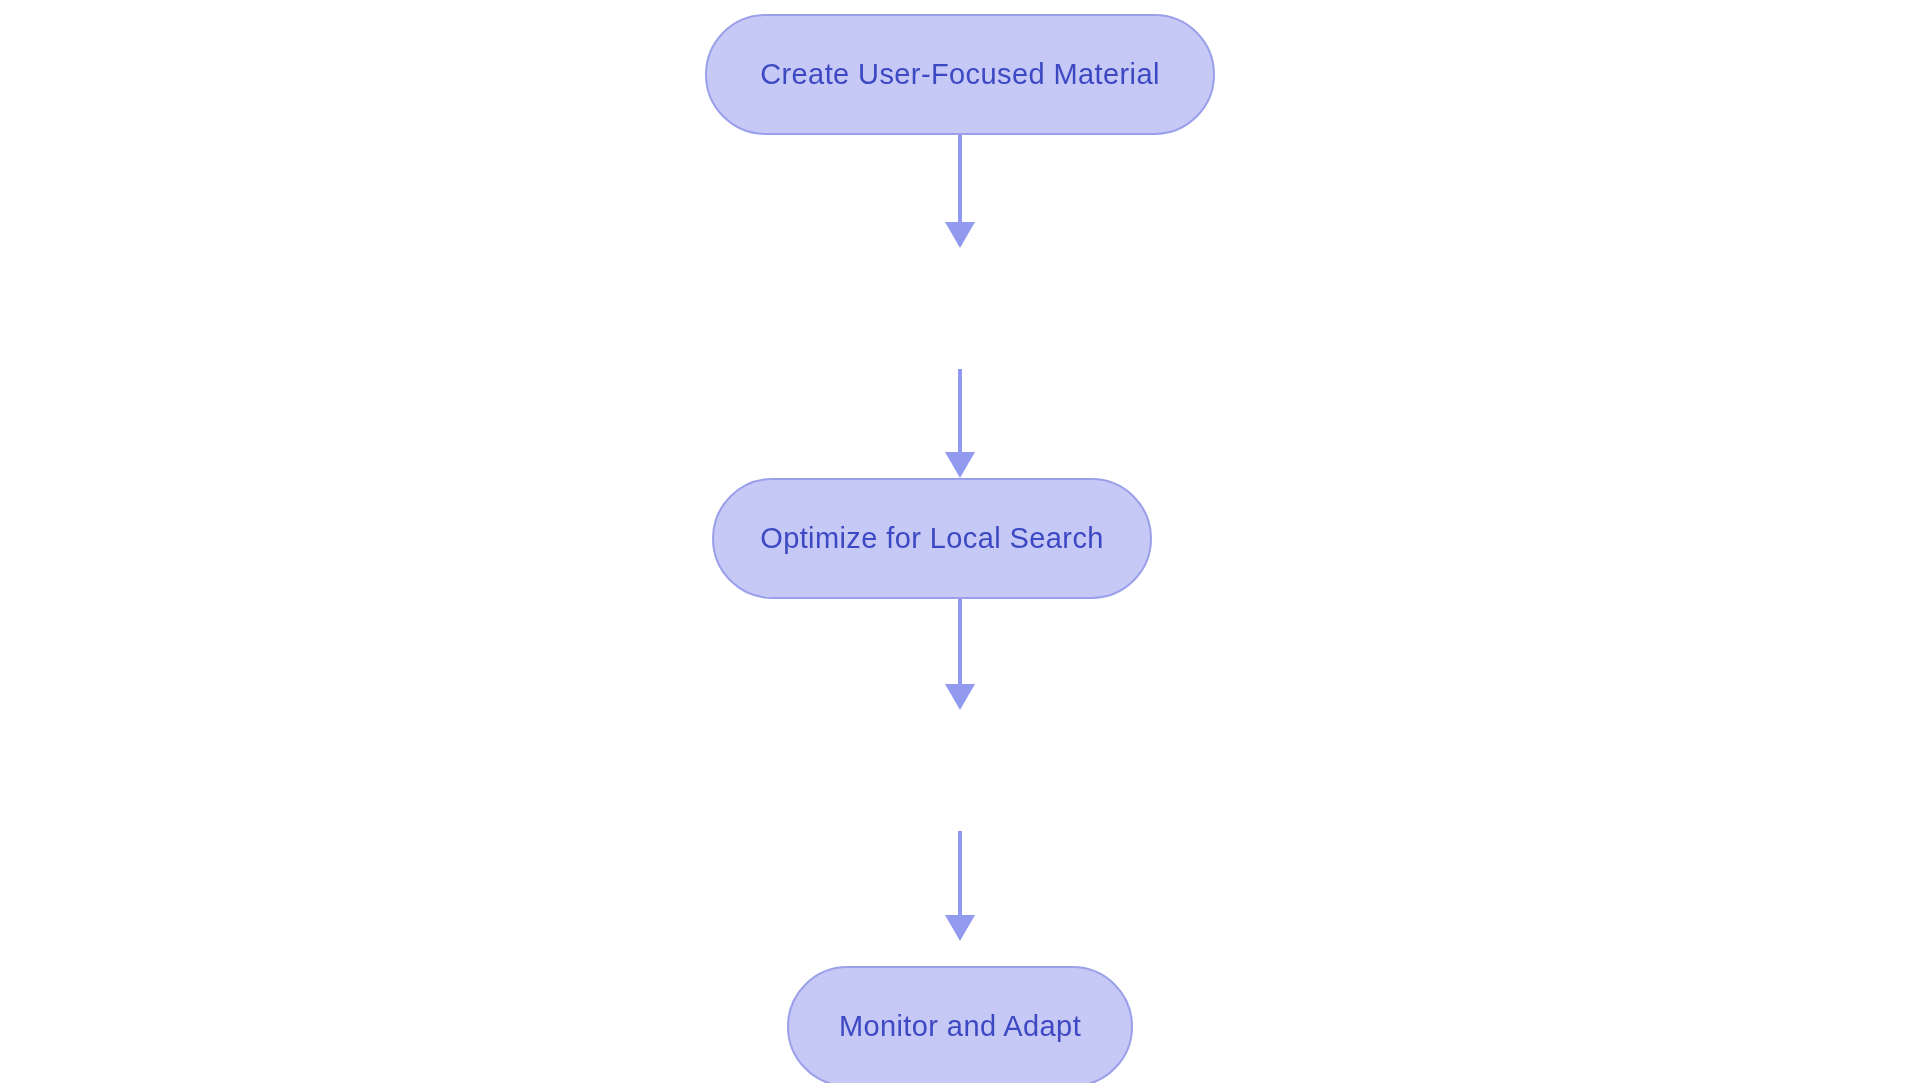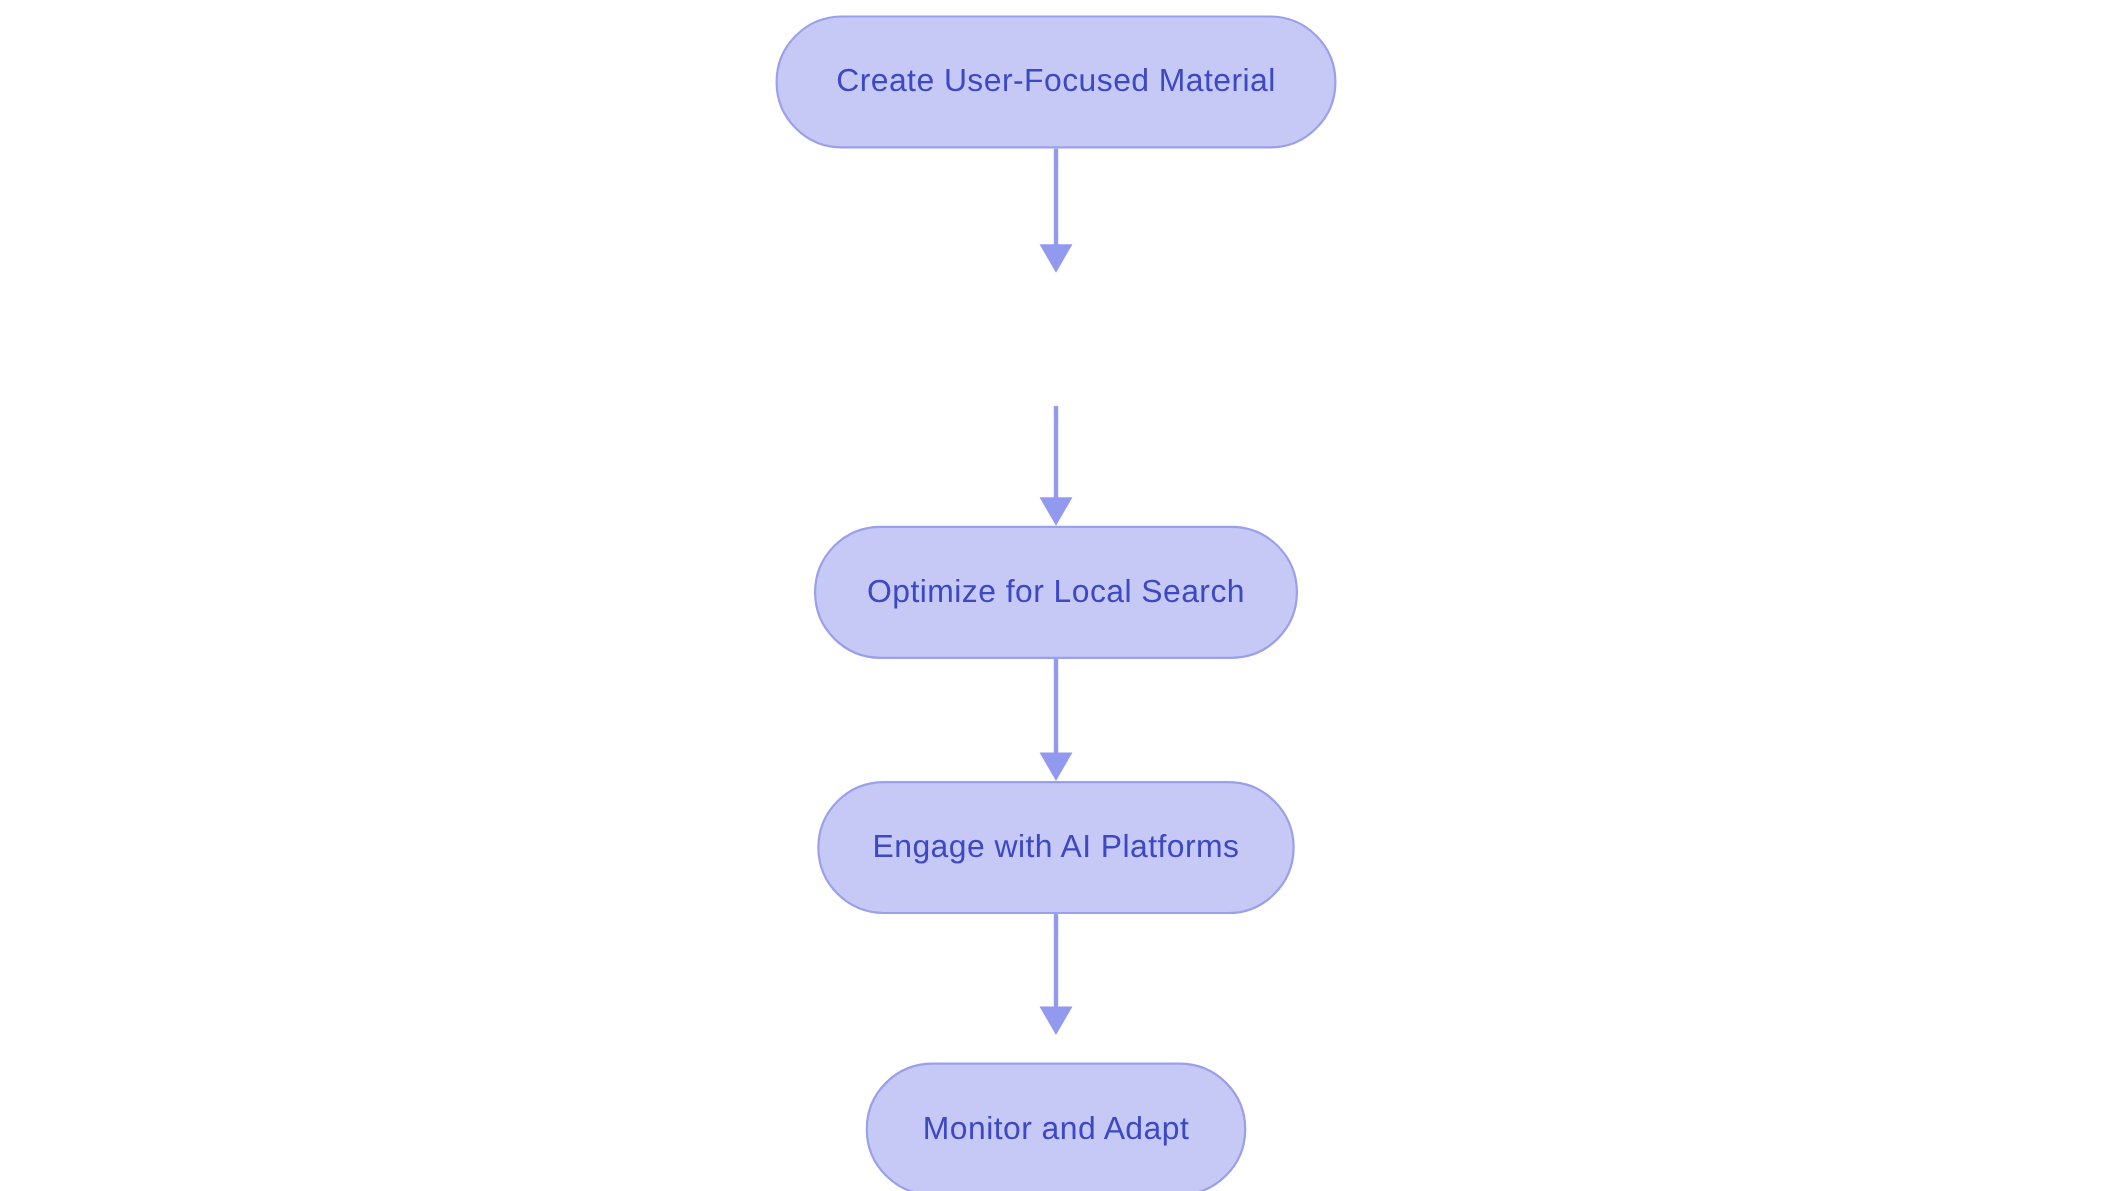--- a/index.html
+++ b/index.html
@@ -31,21 +31,21 @@
   .node-label {
     color: var(--text);
     font-size: 29px;
     font-weight: 400;
     letter-spacing: 0.4px;
     white-space: nowrap;
   }
   
   .n1 { left: 705px; top: 14px;  width: 510px; height: 121px; }
   .n2 { left: 757px; top: 248px; width: 406px; height: 121px; }
-  .n3 { left: 740px; top: 478px; width: 440px; height: 121px; }
+  .n3 { left: 712px; top: 478px; width: 440px; height: 121px; }
   .n4 { left: 743px; top: 710px; width: 434px; height: 121px; }
   .n5 { left: 787px; top: 966px; width: 346px; height: 121px; }
   
   .edge {
     position: absolute;
     left: 945px;
     width: 30px;
   }
   .e1 { top: 135px; height: 113px; }
   .e2 { top: 369px; height: 109px; }
@@ -92,23 +92,20 @@
 
   <div class="node n3">
     <span class="node-label">Optimize for Local Search</span>
   </div>
 
   <div class="edge e3">
     <span class="edge-line"></span>
     <span class="edge-head"></span>
   </div>
 
-  <div class="node n4">
-    <span class="node-label">Engage with AI Platforms</span>
-  </div>
 
   <div class="edge e4">
     <span class="edge-line"></span>
     <span class="edge-head"></span>
   </div>
 
   <div class="node n5">
     <span class="node-label">Monitor and Adapt</span>
   </div>
 

